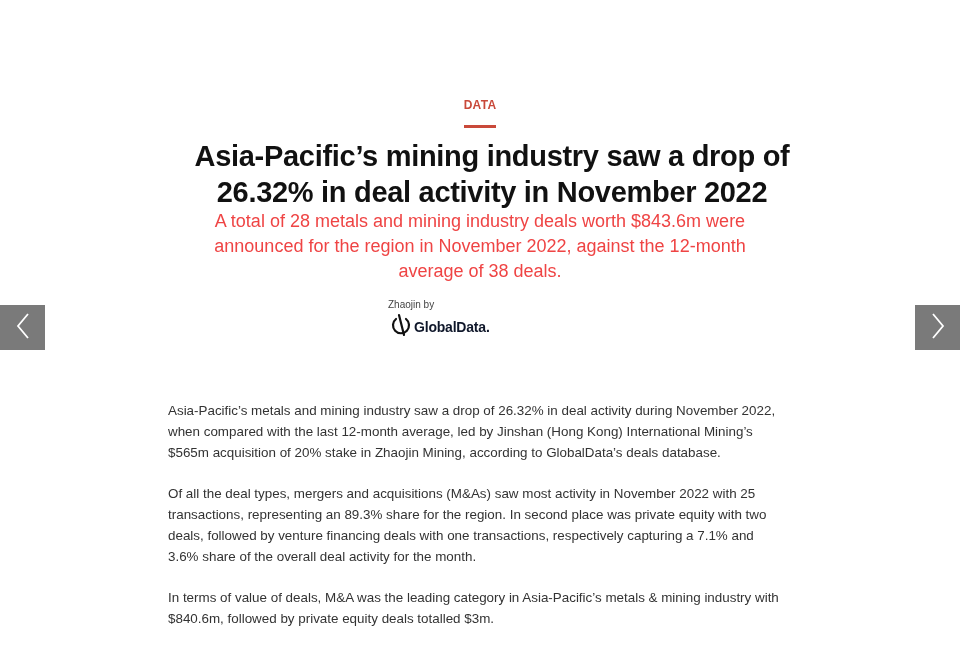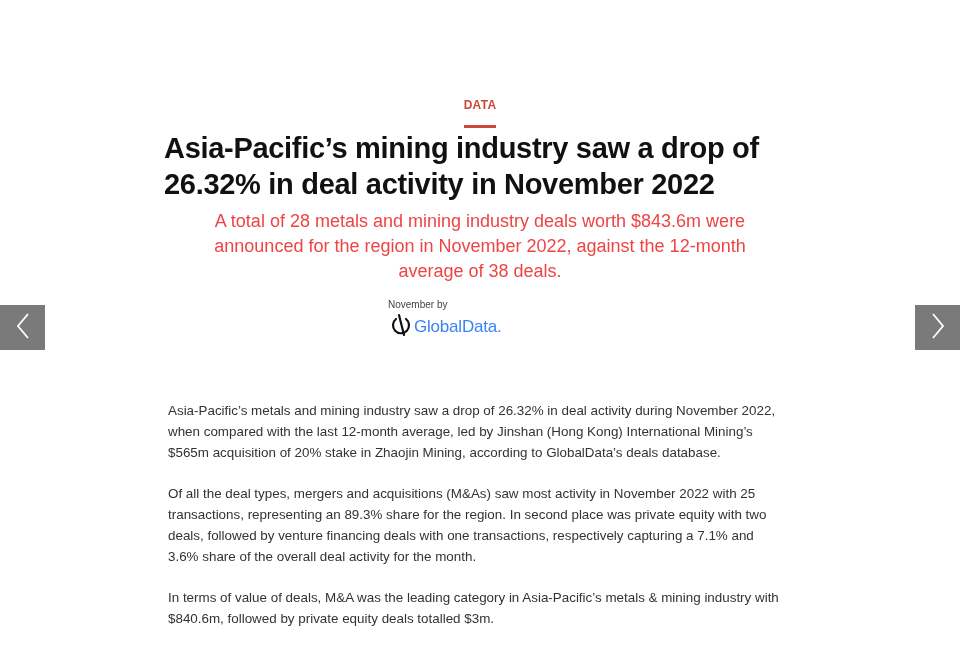--- a/index.html
+++ b/index.html
@@ -11,35 +11,35 @@
   .tag {
     position:absolute; left:0; width:960px; top:95px; text-align:center;
   }
   .tag span {
     display:inline-block; font-size:12px; font-weight:bold; color:#c9493a;
     letter-spacing:0.3px; padding-bottom:13px; border-bottom:3px solid #c9493a;
     line-height:14px;
   }
   .title {
     position:absolute; left:160px; width:640px; top:126px;
-    font-size:29px; font-weight:bold; line-height:36px;
-    color:#111; margin:4px; letter-spacing:-0.3px;
+    text-align:center; font-size:29px; font-weight:bold; line-height:36px;
+    color:#111; margin:12px; letter-spacing:-0.3px;
   }
   .subtitle {
     position:absolute; left:200px; width:560px; top:209px;
     text-align:center; font-size:18px; line-height:25px; color:#ef4444; margin:0;
   }
   .powered {
     position:absolute; left:388px; top:299px; font-size:10px; color:#444;
   }
   .logo {
     position:absolute; left:391px; top:314px; height:26px;
     display:flex; align-items:center;
   }
-  .logo-text { font-size:17px; font-weight:normal; color:#3b82f6; margin-left:3px; letter-spacing:-0.2px; }
+  .logo-text { font-size:14px; font-weight:bold; color:#0f172a; margin-left:3px; letter-spacing:-0.2px; }
   .nav-arrow {
     position:absolute; top:305px; width:45px; height:45px; background:#7a7a7a;
     display:flex; align-items:center; justify-content:center; cursor:pointer;
   }
   .nav-prev { left:0; }
   .nav-next { left:915px; }
   .article { position:absolute; left:168px; width:626px; top:400px; }
   .article p {
     margin:0 8px 20px 0; font-size:13.4px; line-height:21px; color:#333;
   }
@@ -48,21 +48,21 @@
 <body>
 
 <div class="tag">
   <span>DATA</span>
 </div>
 
 <h1 class="title">Asia-Pacific’s mining industry saw a drop of 26.32% in deal activity in November 2022</h1>
 
 <p class="subtitle">A total of 28 metals and mining industry deals worth $843.6m were announced for the region in November 2022, against the 12-month average of 38 deals.</p>
 
-<div class="powered">November by</div>
+<div class="powered">Zhaojin by</div>
 
 <div class="logo">
   <span>
     <svg width="20" height="24" viewBox="0 0 20 24">
       <path d="M5 6 A8 8 0 1 0 15 6" fill="none" stroke="#111" stroke-width="2.2" stroke-linecap="round"></path>
       <line x1="8" y1="2" x2="13" y2="22" stroke="#111" stroke-width="2.2" stroke-linecap="round"></line>
     </svg>
   </span>
   <span class="logo-text">GlobalData.</span>
 </div>

